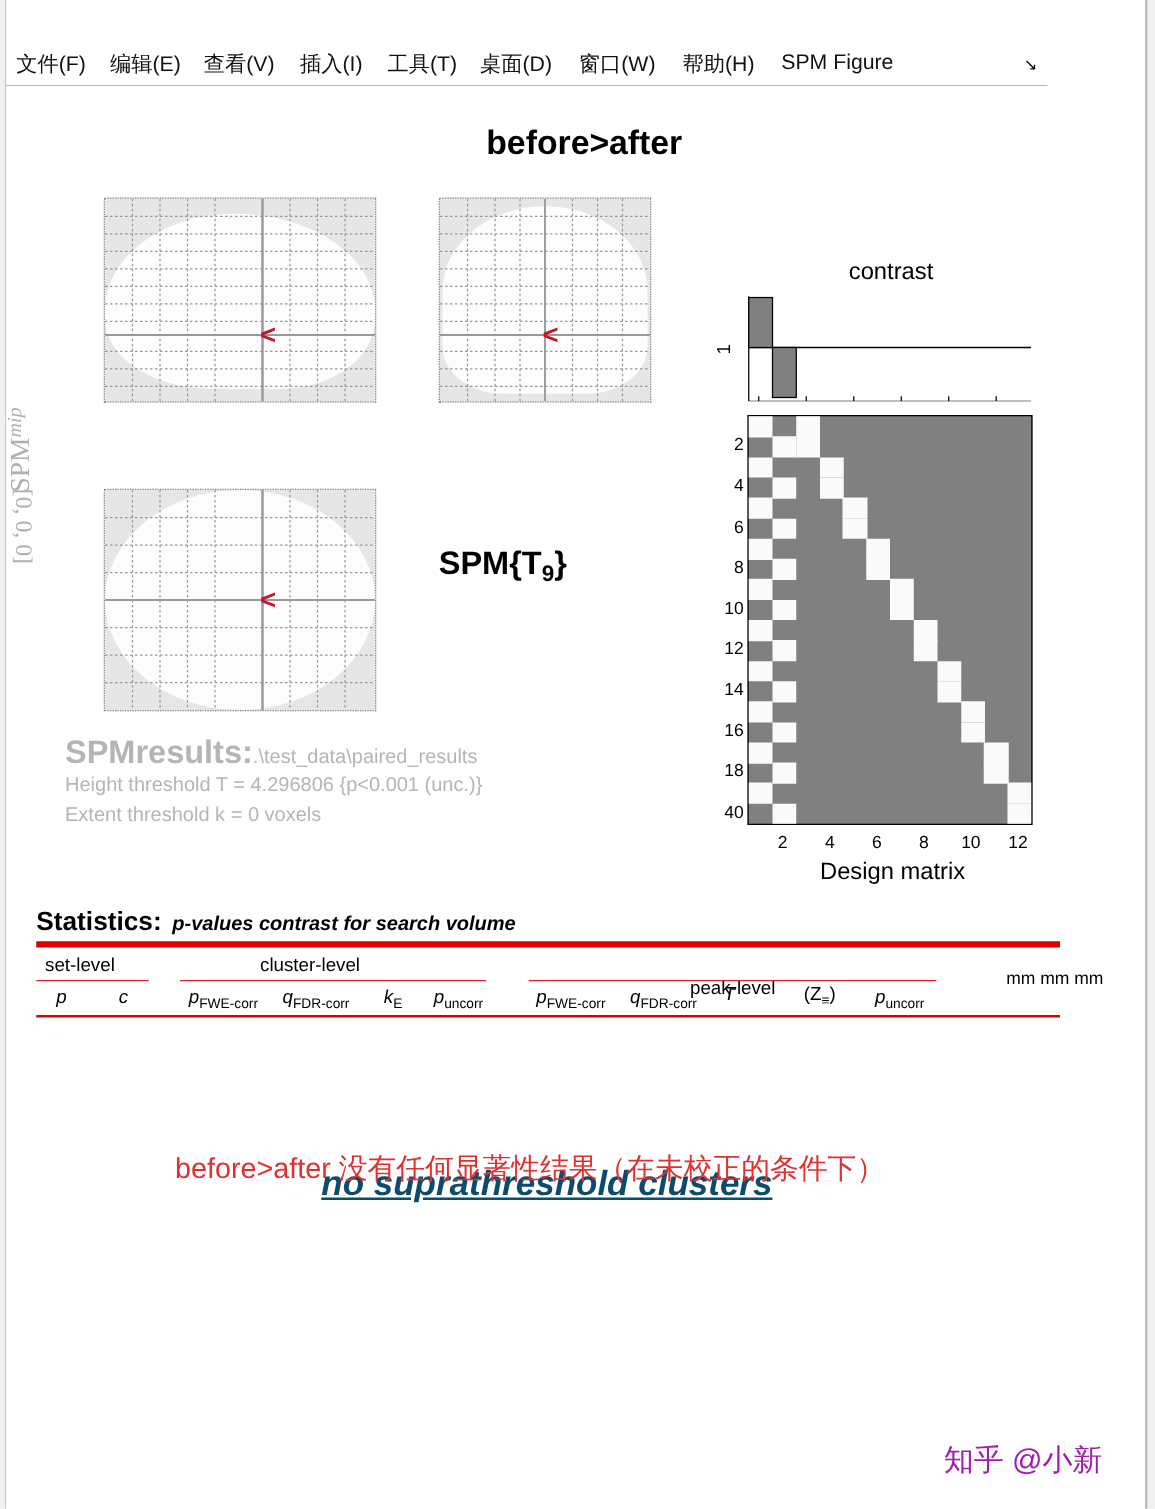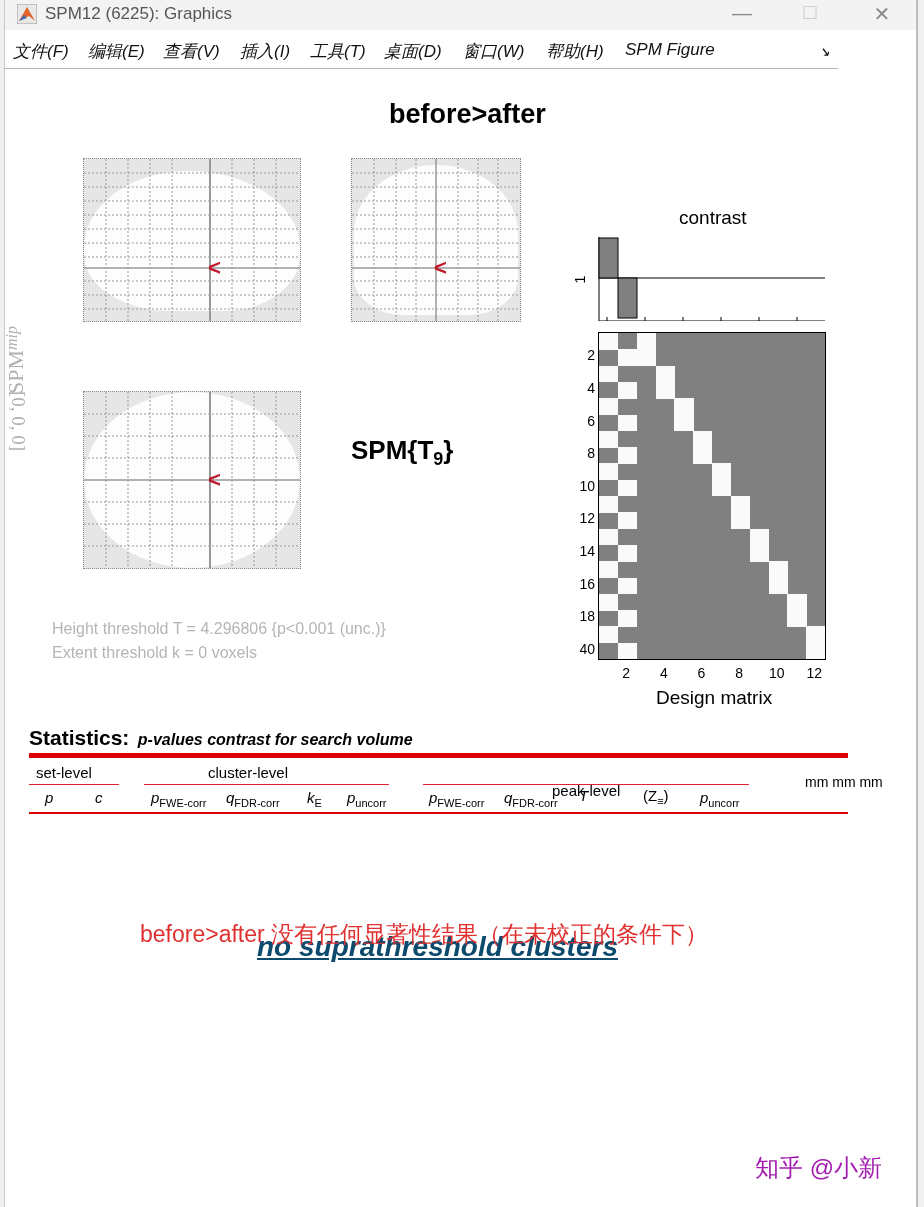--- a/index.html
+++ b/index.html
@@ -4,21 +4,21 @@
 <style>
   html, body { margin:0; padding:0; }
   body { width:924px; height:1207px; position:relative; background:#f0f0f0; overflow:hidden;
          font-family:"Liberation Sans", sans-serif; }
   .window { position:absolute; left:4px; top:0; width:911px; height:1207px; background:#fff;
             border-left:1px solid #c8c8c8; border-right:2px solid #bdbdbd; }
   .titlebar { position:absolute; left:0; top:0; width:911px; height:30px; background:#f3f3f3; }
   .app-icon { position:absolute; left:12px; top:4px; width:20px; height:20px; }
   .title { position:absolute; left:40px; top:4px; font-size:17px; color:#555; }
   .win-ctrl { position:absolute; top:2px; font-size:20px; color:#8a8a8a; width:30px; text-align:center; }
-  .menubar { position:absolute; left:0; top:34px; width:833px; height:34px; border-bottom:1px solid #b5b5b5;font-style:italic; }
+  .menubar { position:absolute; left:0; top:34px; width:833px; height:34px; border-bottom:1px solid #b5b5b5; }
   .menu-item { position:absolute; top:6px; font-size:17px; color:#111; white-space:nowrap; }
   .dock-icon { position:absolute; right:8px; top:10px; font-size:13px; color:#000; }
   .fig { position:absolute; left:0; top:69px; width:911px; height:1138px; background:#fff; }
   .abs { position:absolute; }
   .mip { position:absolute; border:1px dotted #8a8a8a; background:#e6e6e6; overflow:hidden; }
   .mip .brain { position:absolute; background:#fdfdfd; }
   .mip svg { position:absolute; left:0; top:0; }
   .big-title { font-size:27px; font-weight:bold; color:#000; }
   .gray-text { color:#b5b5b5; }
   .dm-cell { position:absolute; }
@@ -27,31 +27,20 @@
   .thin-red { position:absolute; height:1px; background:#d23; }
   .hdr { position:absolute; font-size:15px; color:#000; }
   .it { font-style:italic; }
   sub { font-size:11px; font-style:normal; }
 </style>
 </head>
 <body>
 
 <div class="window">
 
-  <div class="titlebar">
-    <svg class="app-icon" viewBox="0 0 20 20">
-      <rect x="0" y="0" width="20" height="20" fill="#e8e8e8" stroke="#999"></rect>
-      <polygon points="2,17 10,3 18,17 12,12" fill="#e2622a"></polygon>
-      <polygon points="2,17 7,11 10,14" fill="#3b6fb6"></polygon>
-    </svg>
-    <span class="title">SPM12 (6225): Graphics</span>
-    <span class="win-ctrl" style="left:722px;">—</span>
-    <span class="win-ctrl" style="left:790px; font-size:18px; color:#ccc;">☐</span>
-    <span class="win-ctrl" style="left:862px;">✕</span>
-  </div>
 
   <div class="menubar">
     <span class="menu-item" style="left:8px;">文件(F)</span>
     <span class="menu-item" style="left:83px;">编辑(E)</span>
     <span class="menu-item" style="left:158px;">查看(V)</span>
     <span class="menu-item" style="left:235px;text-align:right;">插入(I)</span>
     <span class="menu-item" style="left:305px;">工具(T)</span>
     <span class="menu-item" style="left:379px;">桌面(D)</span>
     <span class="menu-item" style="left:458px;">窗口(W)</span>
     <span class="menu-item" style="left:541px;">帮助(H)</span>
@@ -210,20 +199,23 @@
         <div class="dm-cell" style="left: 188.333px; top: 277.1px; width: 19.3333px; height: 16.8px; background: rgb(250, 250, 250);"></div>
         <div class="dm-cell" style="left: 0px; top: 293.4px; width: 19.3333px; height: 16.8px; background: rgb(250, 250, 250);"></div>
         <div class="dm-cell" style="left: 207.167px; top: 293.4px; width: 19.3333px; height: 16.8px; background: rgb(250, 250, 250);"></div>
         <div class="dm-cell" style="left: 18.8333px; top: 309.7px; width: 19.3333px; height: 16.8px; background: rgb(250, 250, 250);"></div>
         <div class="dm-cell" style="left: 207.167px; top: 309.7px; width: 19.3333px; height: 16.8px; background: rgb(250, 250, 250);"></div>
       </div>
     <div id="dm-yticks"></div>
     <div id="dm-xticks"></div>
     <div class="abs" style="left:651px; top:618px; font-size:19px; color:#000;">Design matrix</div>
 
+    <div class="abs gray-text" style="left:47px; top:517px; white-space:nowrap;">
+      <span style="font-size:26px; font-weight:bold;">SPMresults:</span><span style="font-size:16px;">.\test_data\paired_results</span>
+    </div>
     <div class="abs gray-text" style="left:47px; top:551px; font-size:16px; white-space:nowrap;">Height threshold T = 4.296806  {p&lt;0.001 (unc.)}</div>
     <div class="abs gray-text" style="left:47px; top:575px; font-size:16px; white-space:nowrap;">Extent threshold k = 0 voxels</div>
 
     <div class="abs" style="left:24px; top:657px; white-space:nowrap;">
       <span style="font-size:21px; font-weight:bold;">Statistics:</span>
       <span style="font-size:16px; font-weight:bold; font-style:italic; margin-left:4px;">p-values contrast for search volume</span>
     </div>
     <div class="red-line" style="left:24px; top:684px; width:819px; height:5px;"></div>
 
     <div class="hdr" style="left:31px; top:695px;">set-level</div>

